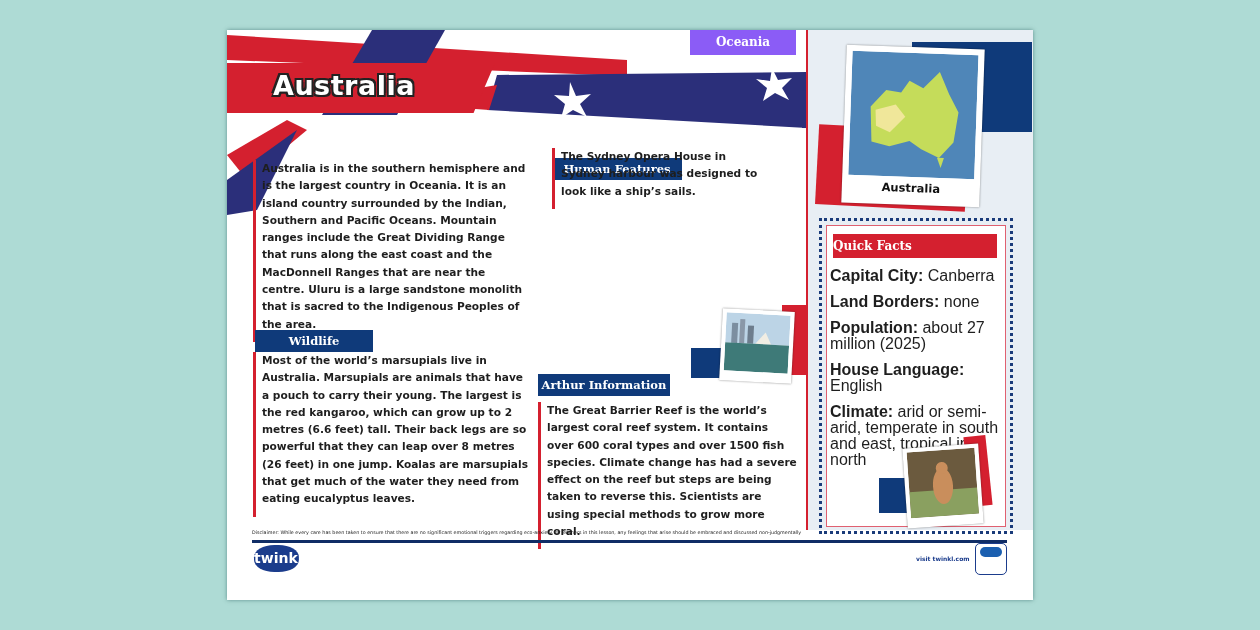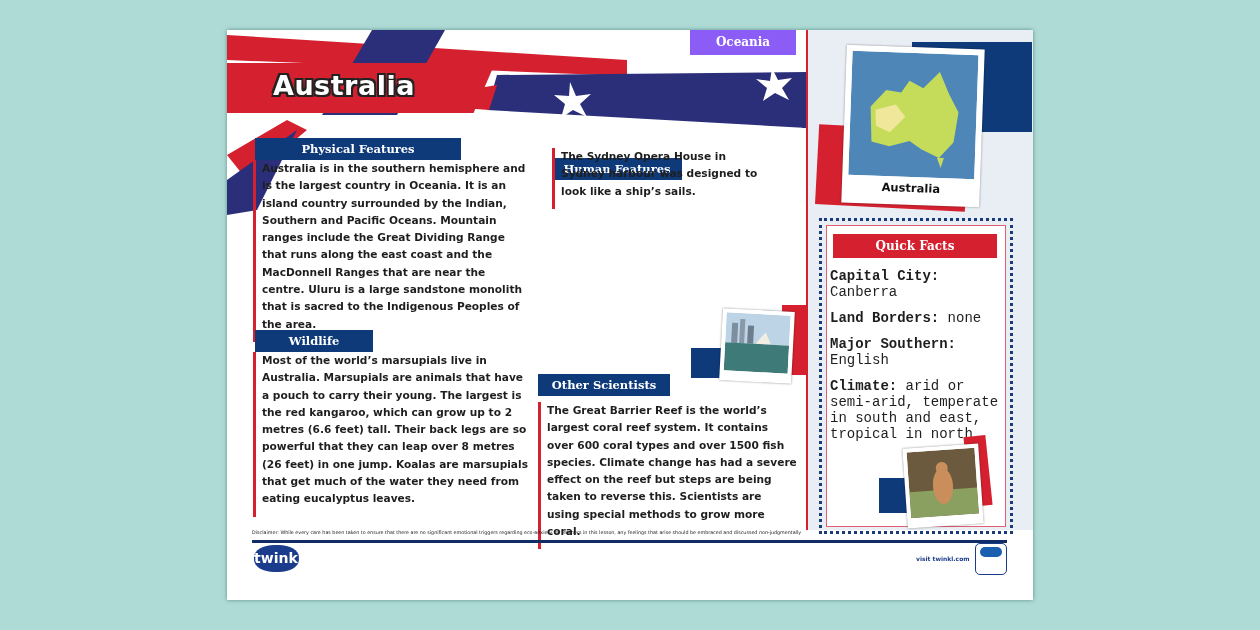--- a/index.html
+++ b/index.html
@@ -8,22 +8,22 @@
   
   .deco{position:absolute;}
   .title-banner{position:absolute;left:0;top:33px;width:268px;height:50px;background:#d4202f;clip-path:polygon(0 0,100% 0,92% 100%,0 100%);}
   .title-text{position:absolute;left:46px;top:40px;font-family:"DejaVu Sans",sans-serif;font-weight:bold;font-size:27px;color:#fff;text-shadow:-2px -2px 0 #222,2px -2px 0 #222,-2px 2px 0 #222,2px 2px 0 #222;letter-spacing:0.5px;}
   .oceania-tag{position:absolute;left:463px;top:0;width:106px;height:25px;background:#8b5cf6;color:#fff;font-family:"DejaVu Serif",serif;font-weight:bold;font-size:12px;text-align:center;line-height:25px;}
   .section-head{position:absolute;background:#0f3a7a;color:#fff;font-family:"DejaVu Serif",serif;font-weight:bold;font-size:11.5px;text-align:center;line-height:22px;height:22px;}
   .section-body{position:absolute;font-family:"DejaVu Sans",sans-serif;font-weight:bold;font-size:10.6px;line-height:17.3px;color:#1e1e1e;border-left:3px solid #d4202f;padding-left:6px;}
   .section-body p{margin:0 0 9px 0;}
   .qf-box{position:absolute;left:592px;top:188px;width:184px;height:306px;border:3px dotted #1a3b7a;padding:2px;}
   .qf-inner{position:absolute;left:4px;top:4px;right:4px;bottom:4px;border:1.5px solid #e06070;background:#fff;}
-  .qf-head{position:absolute;left:6px;top:8px;width:164px;height:24px;background:#d4202f;color:#fff;font-family:"DejaVu Serif",serif;font-weight:bold;font-size:12px;text-align:center;line-height:24px;}
-  .qf-list{position:absolute;left:3px;top:42px;width:172px;font-family:Liberation Mono, monospace;font-size:14px;line-height:16px;color:#1e1e1e;}
+  .qf-head{position:absolute;left:6px;top:8px;width:164px;height:24px;background:#d4202f;color:#fff;font-family:"DejaVu Serif",serif;font-weight:bold;font-size:12px;text-align:left;line-height:24px;}
+  .qf-list{position:absolute;left:3px;top:42px;width:172px;font-family:Liberation Sans, sans-serif;font-size:16px;line-height:16px;color:#1e1e1e;}
   .qf-item{margin:0 0 10px 0;}
   .qf-item b{font-weight:bold;}
   .polaroid{position:absolute;background:#fff;box-shadow:0 0 2px rgba(0,0,0,0.5);}
   .footer-line{position:absolute;left:25px;top:510px;width:755px;height:3px;background:#102d66;}
   .disclaimer{position:absolute;left:25px;top:500px;width:760px;font-size:4.8px;color:#222;white-space:nowrap;overflow:hidden;}
   .twinkl-logo{position:absolute;left:27px;top:515px;width:45px;height:27px;background:#1b3c8c;border-radius:45%;color:#fff;font-weight:bold;font-size:14px;text-align:center;line-height:27px;font-family:"DejaVu Sans",sans-serif;}
   .visit{position:absolute;left:689px;top:525px;font-size:6px;font-weight:bold;color:#1b3c8c;}
   .badge{position:absolute;left:748px;top:513px;width:30px;height:30px;border:1.5px solid #1b3c8c;border-radius:5px;background:#fff;}
   .badge-inner{position:absolute;left:4px;top:3px;width:22px;height:10px;background:#1b5fb0;border-radius:5px;}
 </style>
@@ -44,21 +44,20 @@
     <polygon points="545,38 551,50 565,48 555,58 562,70 548,63 536,71 540,58 529,49 543,51" fill="#fff"></polygon>
     <polygon points="150,42 156,54 170,52 160,62 167,74 153,67 141,75 145,62 134,53 148,55" fill="#fff"></polygon>
     <line x1="580" y1="0" x2="580" y2="500" stroke="#d4202f" stroke-width="2"></line>
     <rect x="581" y="0" width="225" height="500" fill="#e8eef4"></rect>
   </svg>
 
   <div class="title-banner"></div>
   <div class="title-text">Australia</div>
   <div class="oceania-tag">Oceania</div>
 
-  <div class="section-head" style="left:28px;top:108px;width:206px;">Physical Features</div>
   <div class="section-body" style="left:26px;top:130px;width:268px;">
     <p>Australia is in the southern hemisphere and is the largest country in Oceania. It is an island country surrounded by the Indian, Southern and Pacific Oceans. Mountain ranges include the Great Dividing Range that runs along the east coast and the MacDonnell Ranges that are near the centre. Uluru is a large sandstone monolith that is sacred to the Indigenous Peoples of the area.</p>
   </div>
 
   <div class="section-head" style="left:28px;top:300px;width:118px;">Wildlife</div>
   <div class="section-body" style="left:26px;top:322px;width:270px;">
     <p>Most of the world’s marsupials live in Australia. Marsupials are animals that have a pouch to carry their young. The largest is the red kangaroo, which can grow up to 2 metres (6.6 feet) tall. Their back legs are so powerful that they can leap over 8 metres (26 feet) in one jump. Koalas are marsupials that get much of the water they need from eating eucalyptus leaves.</p>
   </div>
 
   <div class="section-head" style="left:325px;top:96px;width:130px;margin-top:32px;">Human Features</div>
@@ -72,21 +71,21 @@
     <svg width="64" height="58" style="position:absolute;left:4px;top:4px;">
       <rect width="64" height="30" fill="#bcd4e6"></rect>
       <rect x="6" y="10" width="6" height="20" fill="#7c8ea0"></rect>
       <rect x="14" y="6" width="5" height="24" fill="#8a98a8"></rect>
       <rect x="22" y="12" width="6" height="18" fill="#6d7d8d"></rect>
       <polygon points="30,30 40,18 46,30" fill="#f1ede3"></polygon>
       <rect y="30" width="64" height="28" fill="#3e7a78"></rect>
     </svg>
   </div>
 
-  <div class="section-head" style="left:311px;top:344px;width:132px;">Other Scientists</div>
+  <div class="section-head" style="left:311px;top:344px;width:132px;">Arthur Information</div>
   <div class="section-body" style="left:311px;top:372px;width:250px;">
     <p>The Great Barrier Reef is the world’s largest coral reef system. It contains over 600 coral types and over 1500 fish species. Climate change has had a severe effect on the reef but steps are being taken to reverse this. Scientists are using special methods to grow more coral.</p>
   </div>
 
   <div class="deco" style="left:685px;top:12px;width:120px;height:90px;background:#0f3a7a;"></div>
   <div class="deco" style="left:590px;top:98px;width:150px;height:80px;background:#d4202f;transform:rotate(3deg);"></div>
   <div class="polaroid" style="left:617px;top:17px;width:138px;height:158px;transform:rotate(2deg);">
     <svg width="126" height="124" style="position:absolute;left:6px;top:6px;">
       <rect width="126" height="124" fill="#4f86b8"></rect>
       <path d="M20,55 L35,38 L50,40 L58,28 L72,35 L88,18 L98,40 L108,58 L104,88 L90,104 L72,96 L60,88 L40,94 L22,90 Z" fill="#c5dc5a"></path>
@@ -95,21 +94,22 @@
     </svg>
     <div style="position:absolute;left:0;right:0;top:134px;text-align:center;font-weight:bold;font-size:11.5px;color:#111;">Australia</div>
   </div>
 
   <div class="qf-box">
     <div class="qf-inner">
       <div class="qf-head">Quick Facts</div>
       <div class="qf-list">
         <div class="qf-item"><b>Capital City:</b><span> Canberra</span></div>
         <div class="qf-item"><b>Land Borders:</b><span> none</span></div>
-        <div class="qf-item"><b>Major Southern:</b><span> English</span></div>
+        <div class="qf-item"><b>Population:</b><span> about 27 million (2025)</span></div>
+        <div class="qf-item"><b>House Language:</b><span> English</span></div>
         <div class="qf-item"><b>Climate:</b><span> arid or semi-arid, temperate in south and east, tropical in north</span></div>
       </div>
       <div class="deco" style="left:140px;top:210px;width:22px;height:70px;background:#d4202f;transform:rotate(-6deg);"></div>
       <div class="deco" style="left:52px;top:252px;width:30px;height:35px;background:#0f3a7a;"></div>
       <div class="polaroid" style="left:78px;top:220px;width:76px;height:80px;transform:rotate(-4deg);">
         <svg width="68" height="66" style="position:absolute;left:4px;top:4px;">
           <rect width="68" height="66" fill="#6b5a3e"></rect>
           <rect y="40" width="68" height="26" fill="#8aa060"></rect>
           <ellipse cx="34" cy="36" rx="10" ry="18" fill="#c98e5c"></ellipse>
           <circle cx="34" cy="18" r="6" fill="#c98e5c"></circle>

